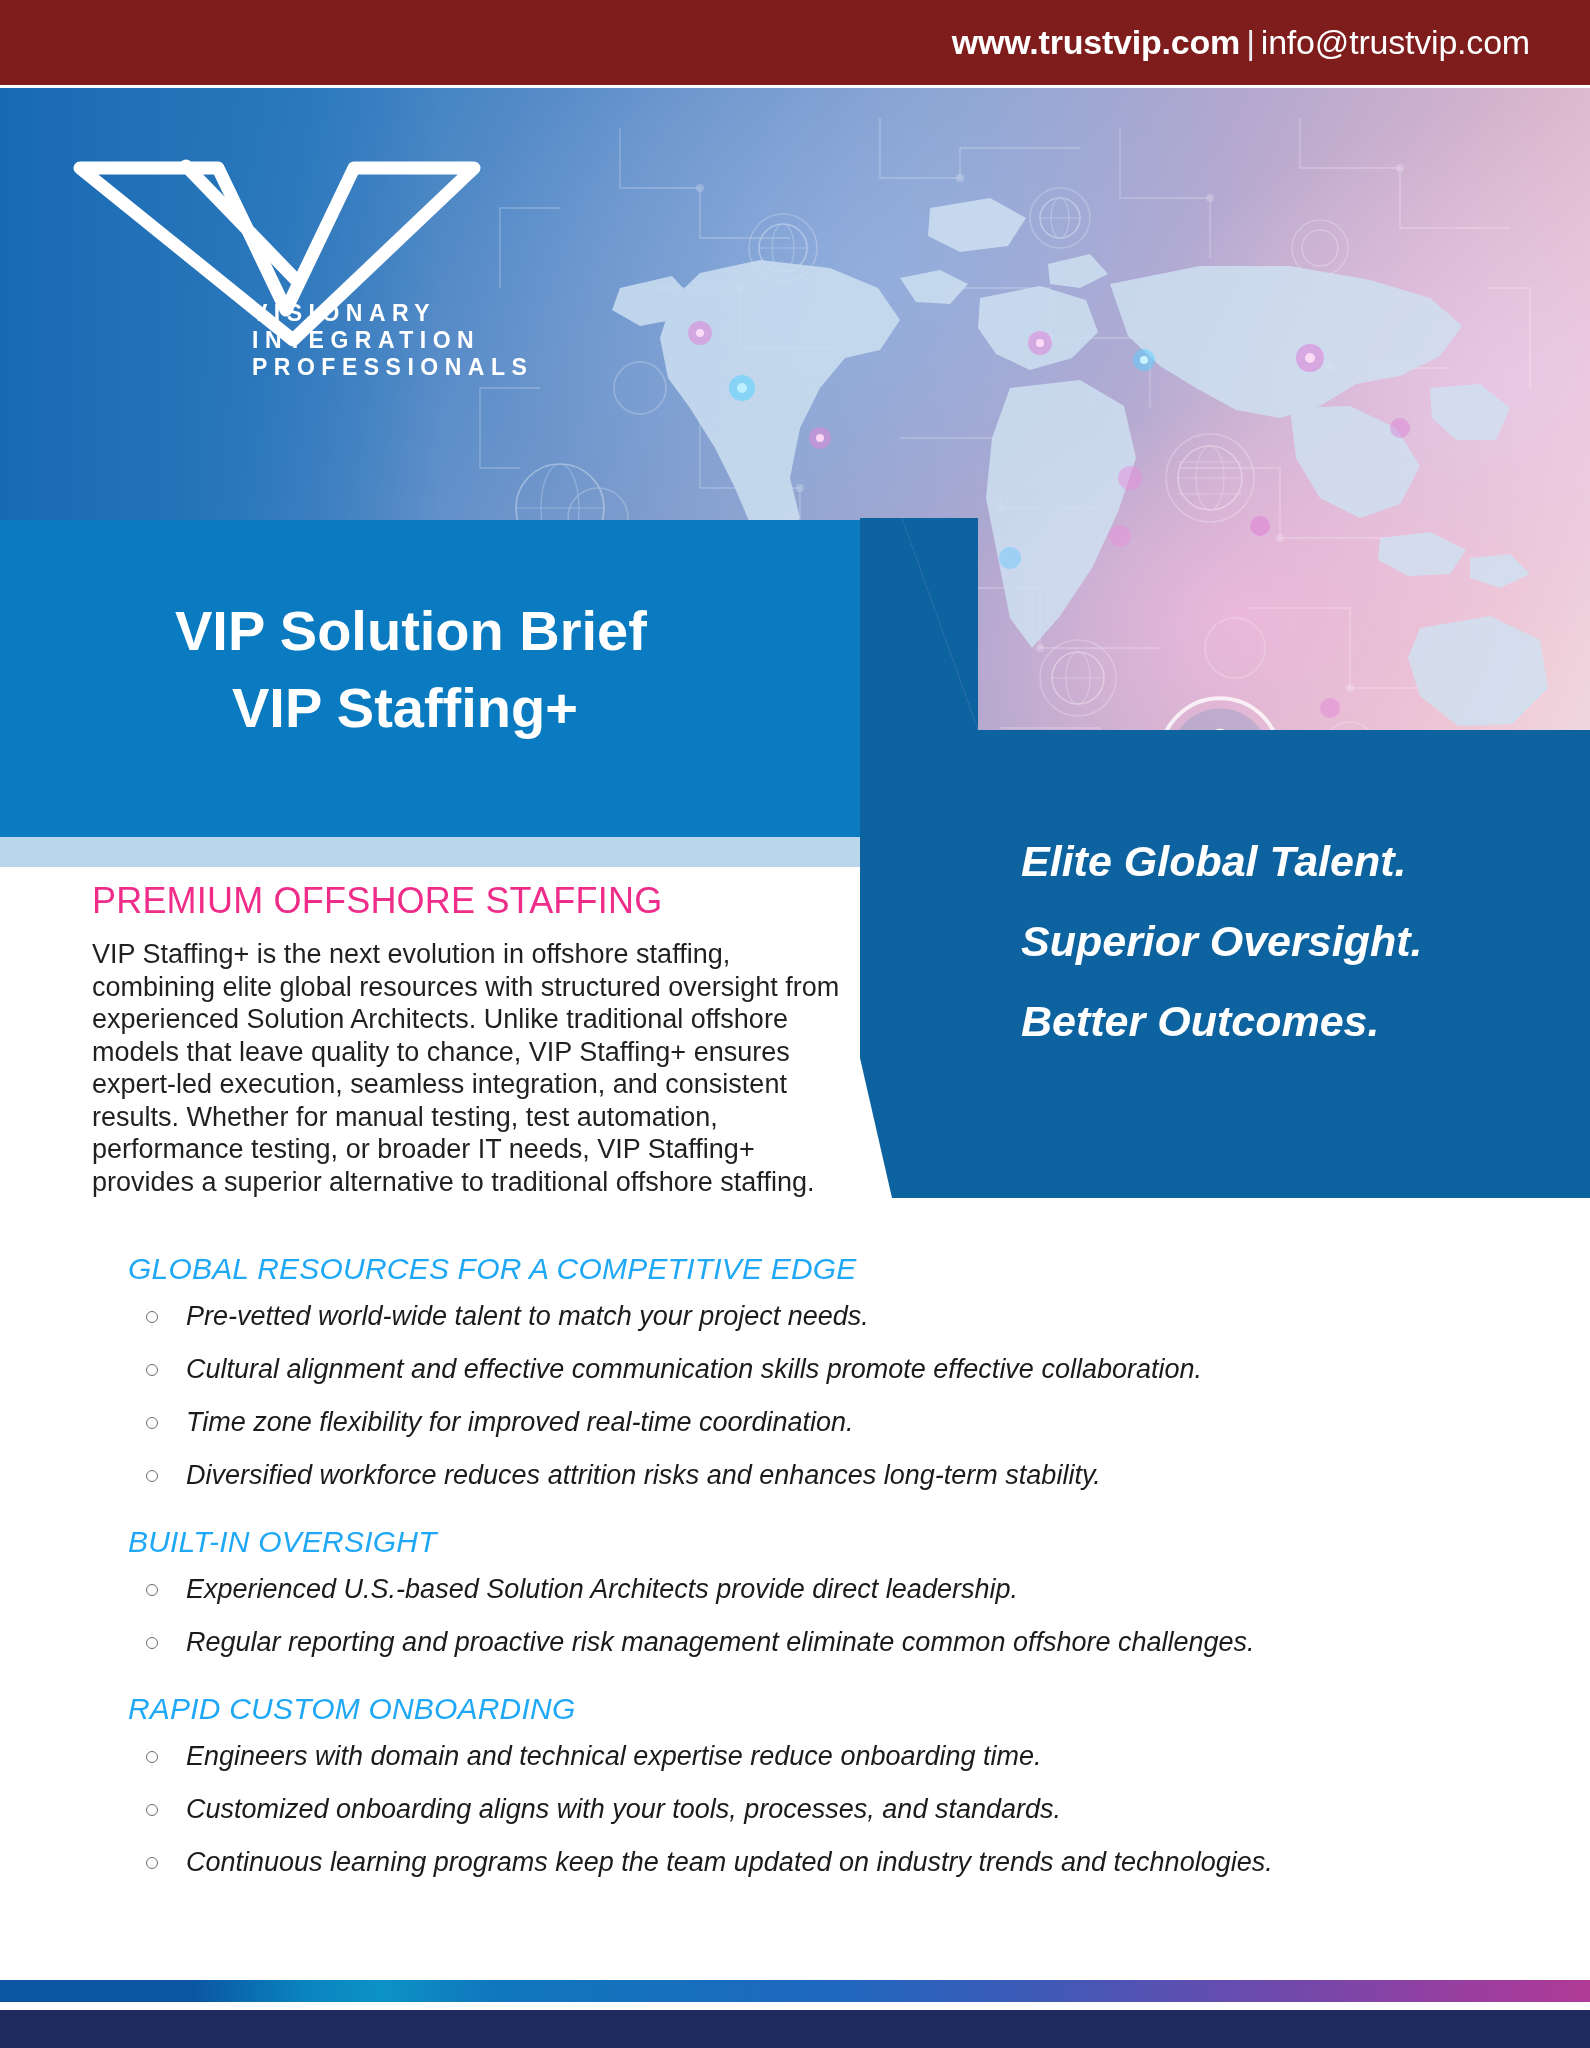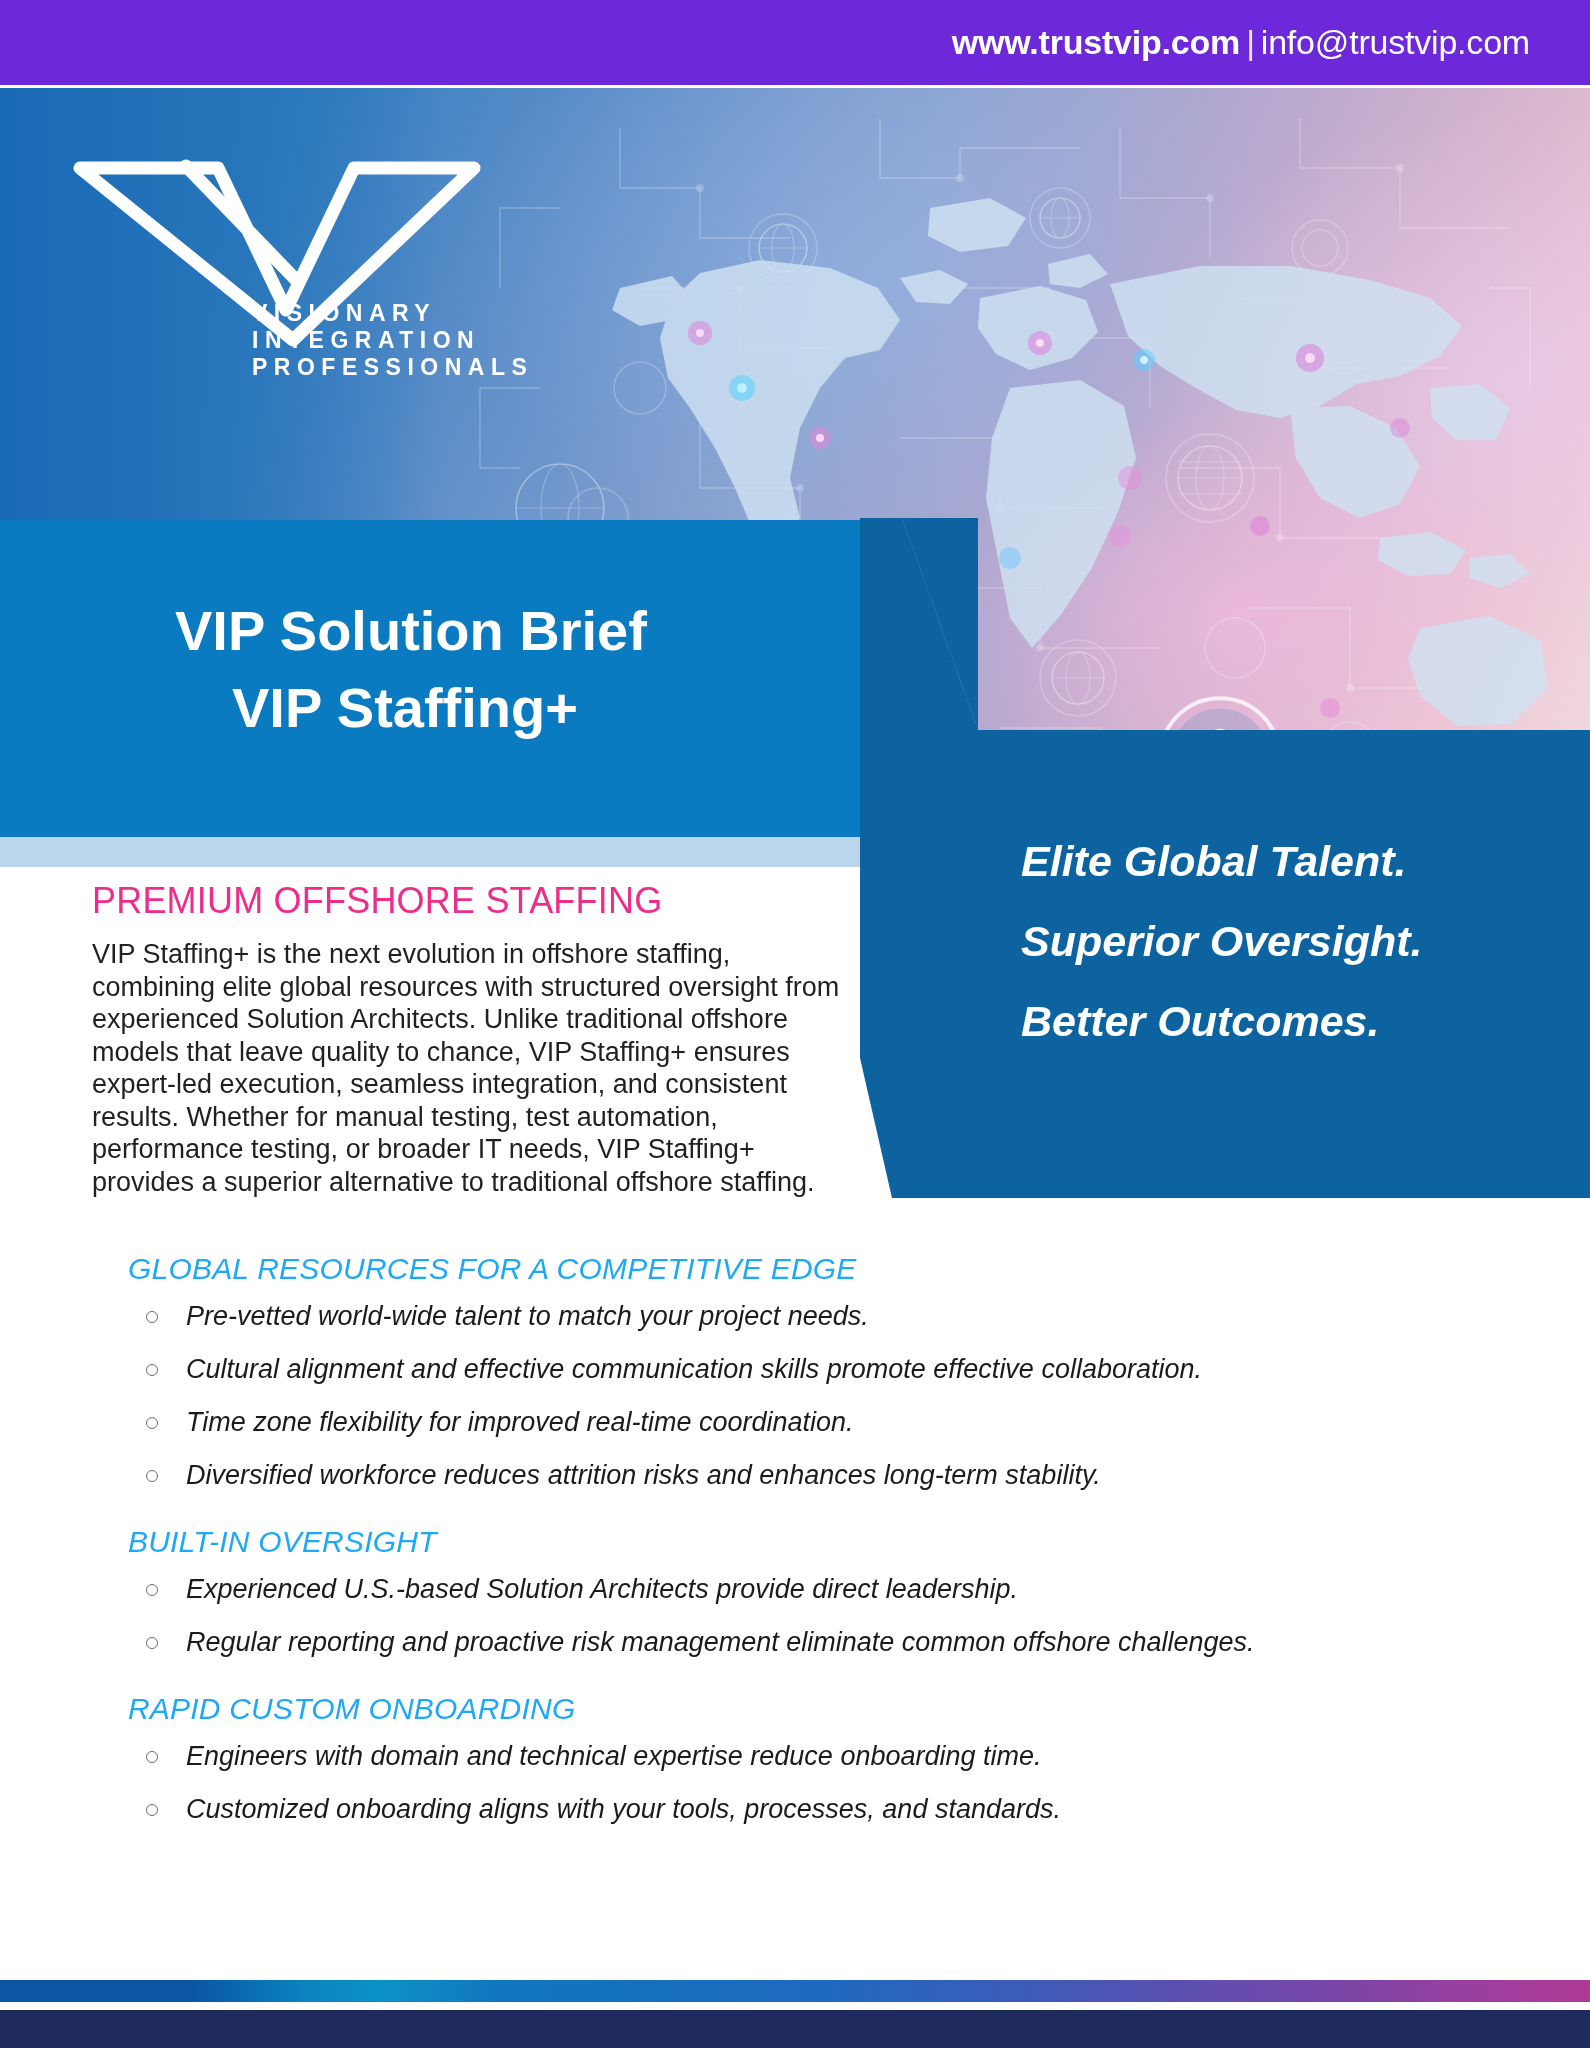--- a/index.html
+++ b/index.html
@@ -8,21 +8,21 @@
     background: #ffffff;
     font-family: "Liberation Sans", sans-serif;
     position: relative;
     overflow: hidden;
   }
 
   
   .topbar {
     position: absolute; left: 0; top: 0;
     width: 1590px; height: 88px;
-    background: #6d28d9;
+    background: #7f1d1d;
     border-bottom: 3px solid #ffffff;
     display: flex; align-items: center; justify-content: flex-end;
     padding-right: 60px;
   }
   .topbar-text {
     color: #ffffff;
     font-size: 34px;
     letter-spacing: -0.2px;
     white-space: nowrap;
   }
@@ -445,19 +445,25 @@
             <i></i>
           </span>
         <span class="bullet-text">Engineers with domain and technical expertise reduce onboarding time.</span>
       </li>
       <li class="bullet">
         <span class="bullet-marker">
             <i></i>
           </span>
         <span class="bullet-text">Customized onboarding aligns with your tools, processes, and standards.</span>
       </li>
+      <li class="bullet">
+        <span class="bullet-marker">
+            <i></i>
+          </span>
+        <span class="bullet-text">Continuous learning programs keep the team updated on industry trends and technologies.</span>
+      </li>
     </ul>
   </div>
 
 </div>
 
 <div class="footer-gradient"></div>
 <div class="footer-bar"></div>
 
 </body></html>

